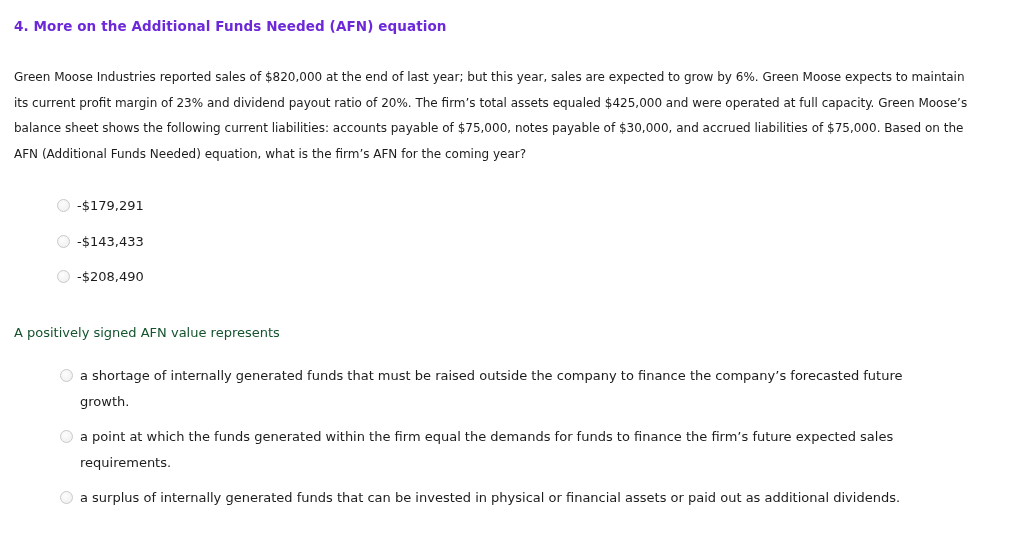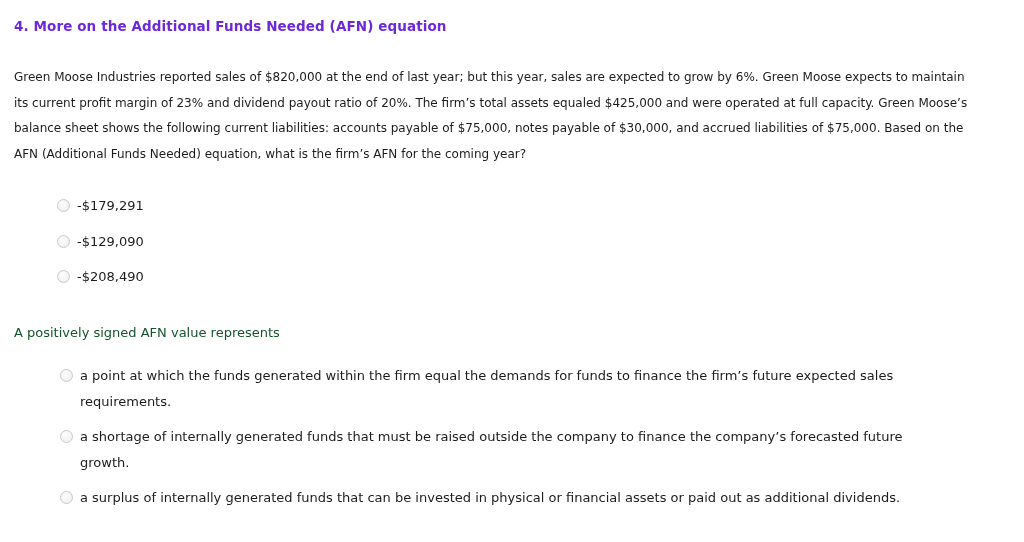--- a/index.html
+++ b/index.html
@@ -74,45 +74,45 @@
 
   <div class="question-paragraph">Green Moose Industries reported sales of $820,000 at the end of last year; but this year, sales are expected to grow by 6%. Green Moose expects to maintain its current profit margin of 23% and dividend payout ratio of 20%. The firm’s total assets equaled $425,000 and were operated at full capacity. Green Moose’s balance sheet shows the following current liabilities: accounts payable of $75,000, notes payable of $30,000, and accrued liabilities of $75,000. Based on the AFN (Additional Funds Needed) equation, what is the firm’s AFN for the coming year?</div>
 
   <div class="options-group-1" role="radiogroup">
 
     <div class="option-row">
       <span class="radio" role="radio" aria-checked="false"></span>
       <span class="option-label">-$179,291</span>
     </div>
 
-
     <div class="option-row">
       <span class="radio" role="radio" aria-checked="false"></span>
-      <span class="option-label">-$129,090</span>
+      <span class="option-label">-$143,433</span>
     </div>
+
 
     <div class="option-row">
       <span class="radio" role="radio" aria-checked="false"></span>
       <span class="option-label">-$208,490</span>
     </div>
 
   </div>
 
   <div class="second-prompt">A positively signed AFN value represents</div>
 
   <div class="options-group-2" role="radiogroup">
 
     <div class="option-row">
       <span class="radio" role="radio" aria-checked="false"></span>
-      <span class="option-label">a point at which the funds generated within the firm equal the demands for funds to finance the firm’s future expected sales requirements.</span>
+      <span class="option-label">a shortage of internally generated funds that must be raised outside the company to finance the company’s forecasted future growth.</span>
     </div>
 
     <div class="option-row">
       <span class="radio" role="radio" aria-checked="false"></span>
-      <span class="option-label">a shortage of internally generated funds that must be raised outside the company to finance the company’s forecasted future growth.</span>
+      <span class="option-label">a point at which the funds generated within the firm equal the demands for funds to finance the firm’s future expected sales requirements.</span>
     </div>
 
     <div class="option-row">
       <span class="radio" role="radio" aria-checked="false"></span>
       <span class="option-label">a surplus of internally generated funds that can be invested in physical or financial assets or paid out as additional dividends.</span>
     </div>
 
   </div>
 
 </div>

